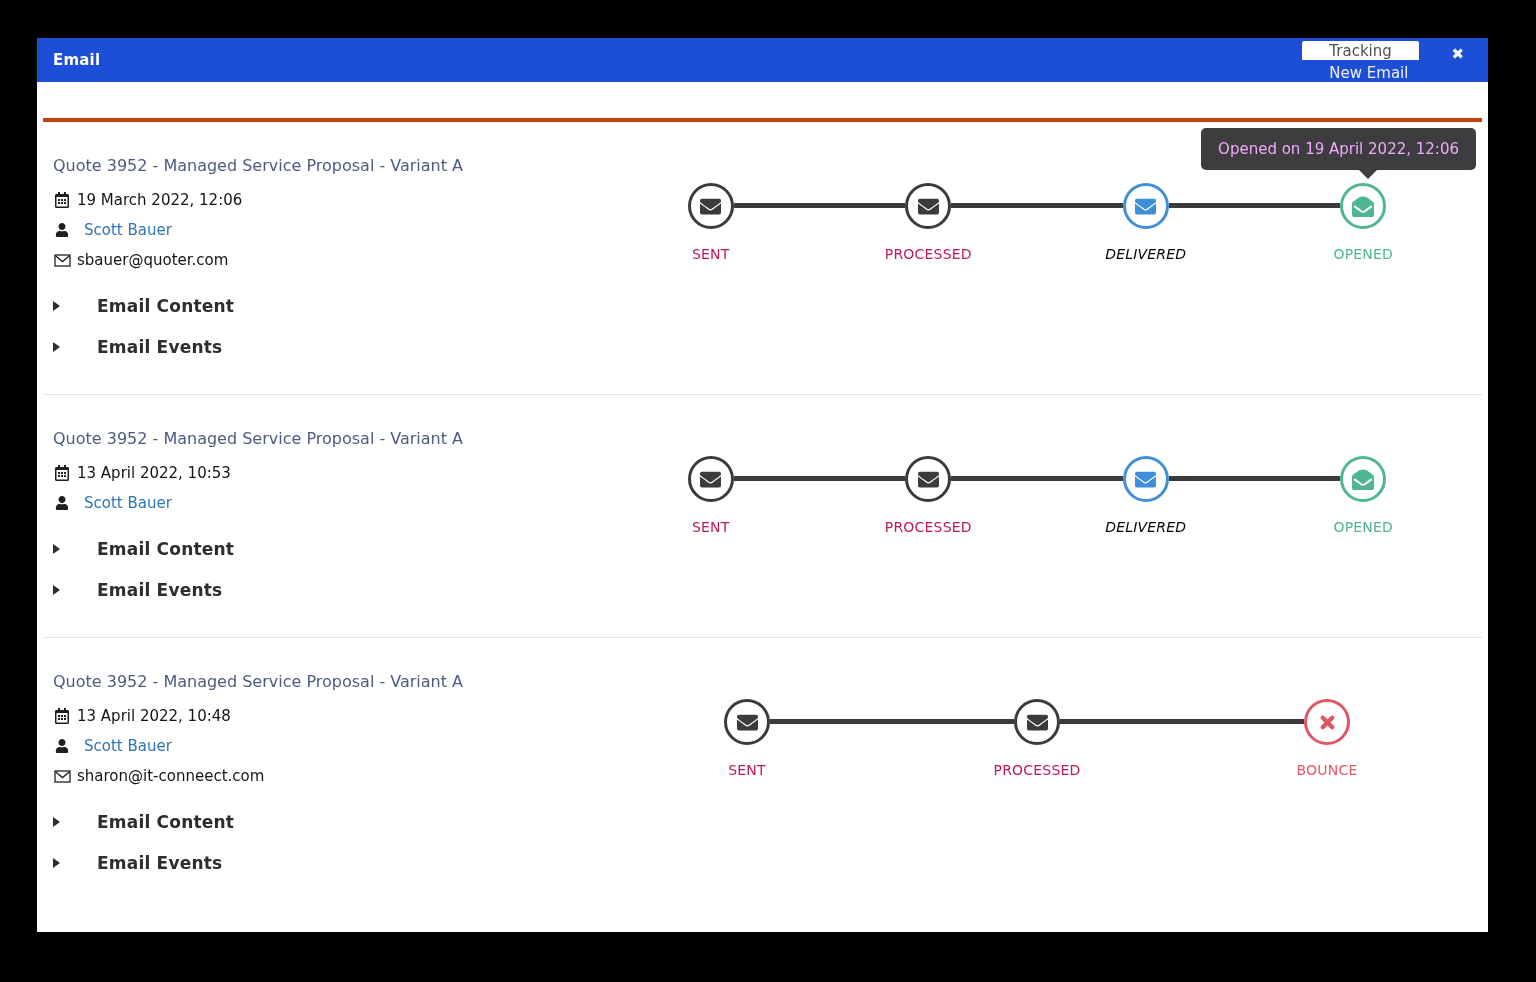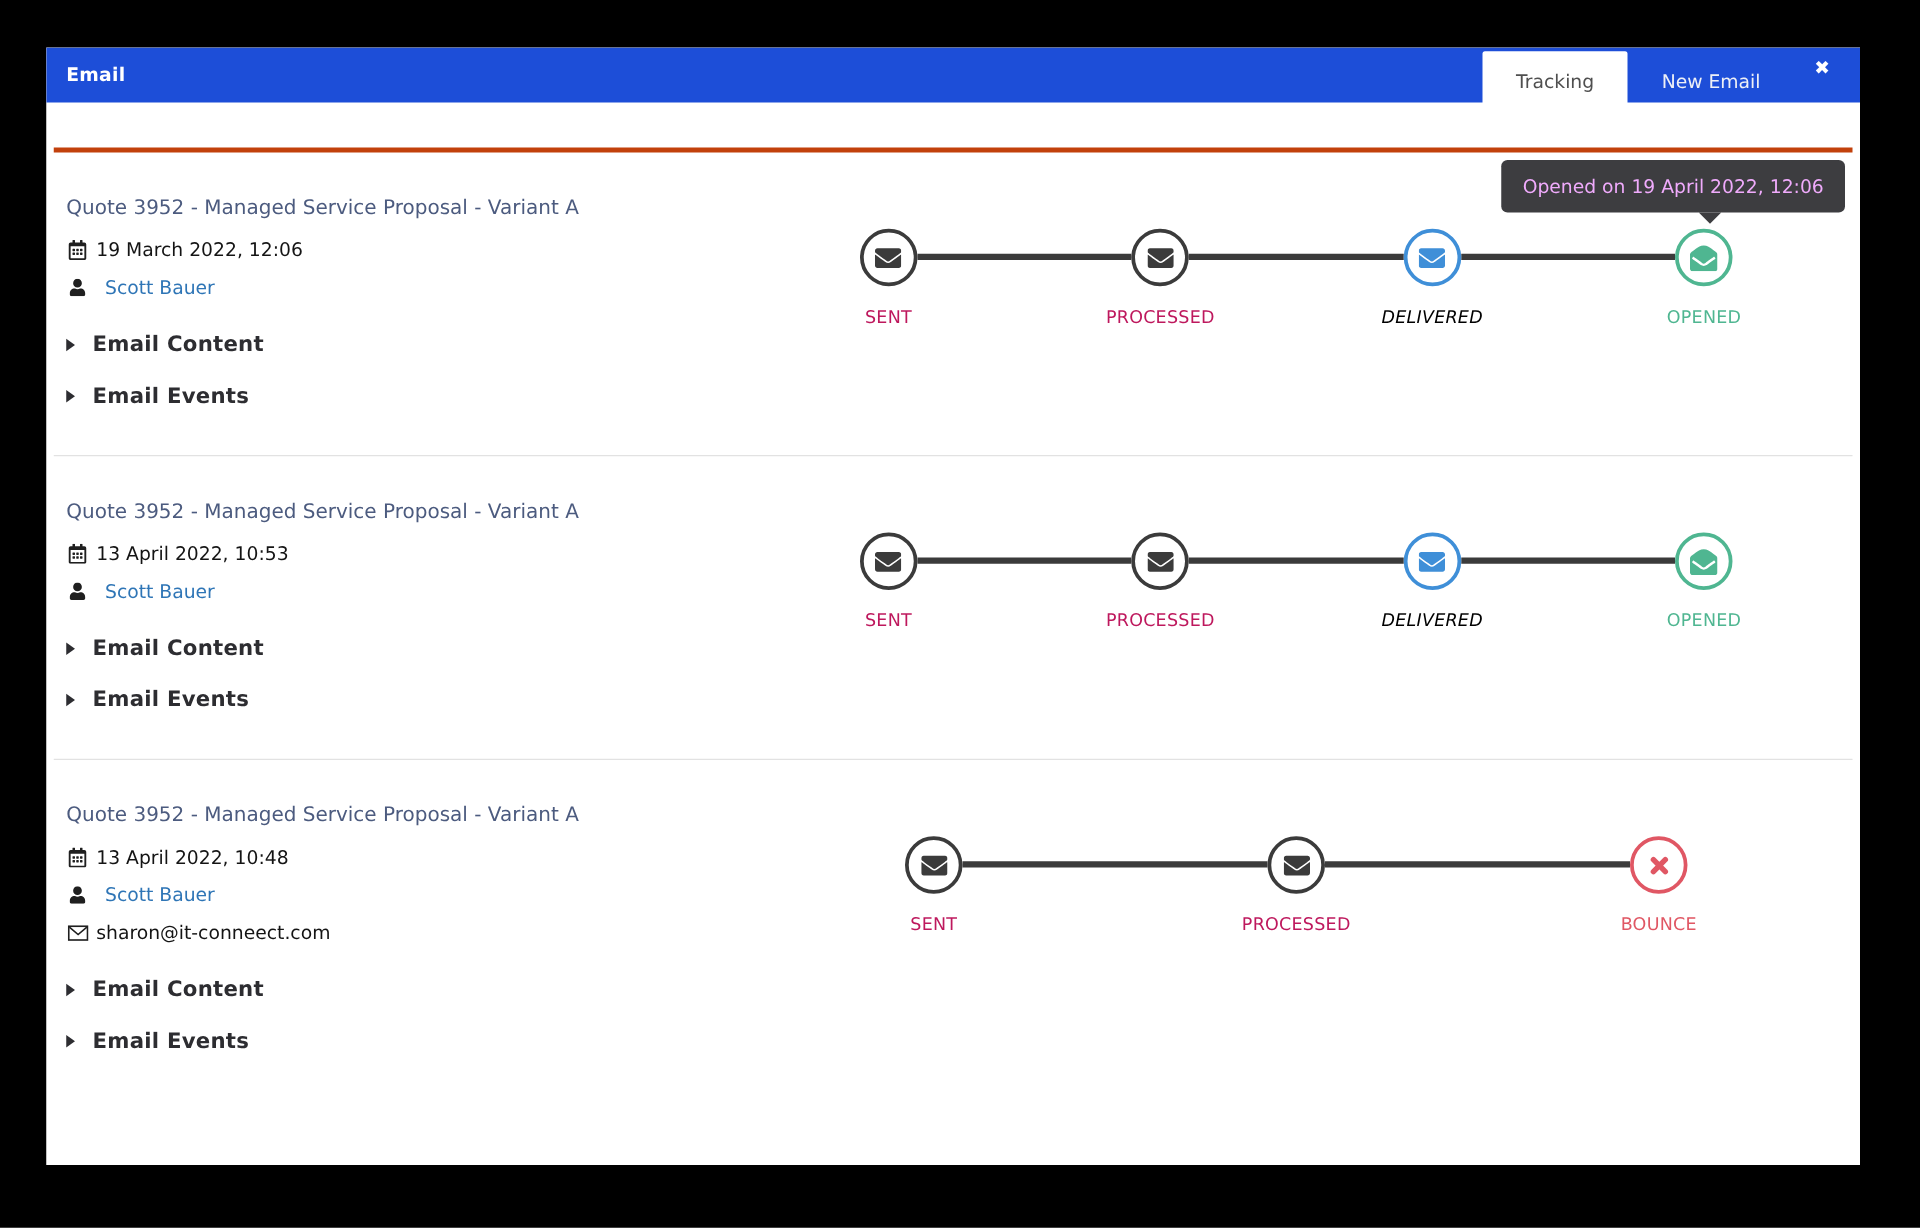--- a/index.html
+++ b/index.html
@@ -6,21 +6,21 @@
   html,body { width:1536px; height:982px; background:#000; overflow:hidden;
               font-family:"DejaVu Sans","Liberation Sans",sans-serif; }
 
   .dialog { position:absolute; left:37px; top:38px; width:1451px; height:894px;
             background:#fff; overflow:hidden; }
 
   
   .header { height:44px; background:#1d4ed8; display:flex; align-items:center;
             padding-left:16px; overflow:visible; position:relative; z-index:2; }
   .win-title { color:#fff; font-weight:bold; font-size:15px; letter-spacing:.2px; }
-  .tabs { margin-left:auto; display:flex; align-items:flex-start; height:44px; }
+  .tabs { margin-left:auto; display:flex; align-items:flex-start; height:44px;flex-direction:column; }
   .tab { height:47px; margin-top:3px; display:flex; align-items:center;
          padding:0 27px; font-size:15px; cursor:pointer; }
   .tab.active { background:#fff; color:#4f4f4f; border-radius:2px 2px 0 0; }
   .tab.inactive { color:#eef0f6;text-align:center; }
   .close-btn { color:#fff; font-size:15px; font-weight:bold; margin:0 24px 0 16px;
                align-self:center; cursor:pointer; line-height:1; padding-bottom:12px; }
 
   
   .tooltip { position:absolute; top:90px; right:12px; background:#3d3d40; color:#f0abfc;
              font-size:15px; line-height:42px; height:42px; padding:0 17px;
@@ -35,21 +35,21 @@
   .entry + .entry { border-top:1px solid #e2e2e2; }
 
   .entry-info { flex:1 1 auto; min-width:0; }
   .subject { display:inline-block; color:#4c5b7f; font-size:16px; text-decoration:none;
              margin-bottom:10px; cursor:pointer; }
   .meta-line { display:flex; align-items:center; height:30px; font-size:15px; color:#141414; }
   .meta-icon { width:18px; margin-right:6px; display:flex; align-items:center;
                justify-content:center; color:#1f1f1f; flex:none; }
   .meta-icon svg { display:block; }
   .sender { color:#2e75b6; text-decoration:none; cursor:pointer; margin-left:7px; }
-  .collapsible { display:flex; align-items:center; margin-top:21px; cursor:pointer; }
+  .collapsible { display:flex; align-items:center; margin-top:21px; cursor:pointer;gap:23px; }
   .tri { width:0; height:0; border-left:7px solid #2d2d31; border-top:5px solid transparent;
          border-bottom:5px solid transparent; margin-right:14px; flex:none; }
   .coll-label { font-size:17px; font-weight:bold; color:#2d2d31; letter-spacing:.2px; }
 
   
   .tracker { width:870px; flex:none; display:flex; margin-top:27px; align-self:flex-start; }
   .step { flex:1 1 0; position:relative; display:flex; flex-direction:column; align-items:center; }
   .step + .step::before { content:""; position:absolute; top:20px; height:5px;
          background:#3b3b3b; left:calc(-50% + 23px); width:calc(100% - 46px); }
   .circle { width:46px; height:46px; border-radius:50%; background:#fff;
@@ -92,20 +92,29 @@
         <span class="date-text">19 March 2022, 12:06</span>
       </div>
       <div class="meta-line">
         <span class="meta-icon">
           <svg width="14" height="14" viewBox="0 0 448 512" fill="currentColor">
                 <path d="M224 256c70.7 0 128-57.3 128-128S294.7 0 224 0 96 57.3 96 128s57.3 128 128 128zm89.6 32h-16.7c-22.2 10.2-46.9 16-72.9 16s-50.6-5.8-72.9-16h-16.7C60.2 288 0 348.2 0 422.4V464c0 26.5 21.5 48 48 48h352c26.5 0 48-21.5 48-48v-41.6c0-74.2-60.2-134.4-134.4-134.4z"></path>
               </svg>
         </span>
         <a class="sender">Scott Bauer</a>
       </div>
+      <div class="meta-line">
+        <span class="meta-icon">
+          <svg width="17" height="15" viewBox="0 0 17 15" fill="none" stroke="currentColor" stroke-width="1.3">
+                <rect x="1" y="2" width="15" height="11"></rect>
+                <path d="M1.5 2.7 8.5 8.6 15.5 2.7"></path>
+              </svg>
+        </span>
+        <span class="recipient">sbauer@quoter.com</span>
+      </div>
       <div class="collapsible">
         <span class="tri"></span>
         <span class="coll-label">Email Content</span>
       </div>
       <div class="collapsible">
         <span class="tri"></span>
         <span class="coll-label">Email Events</span>
       </div>
     </div>
     <div class="tracker">

